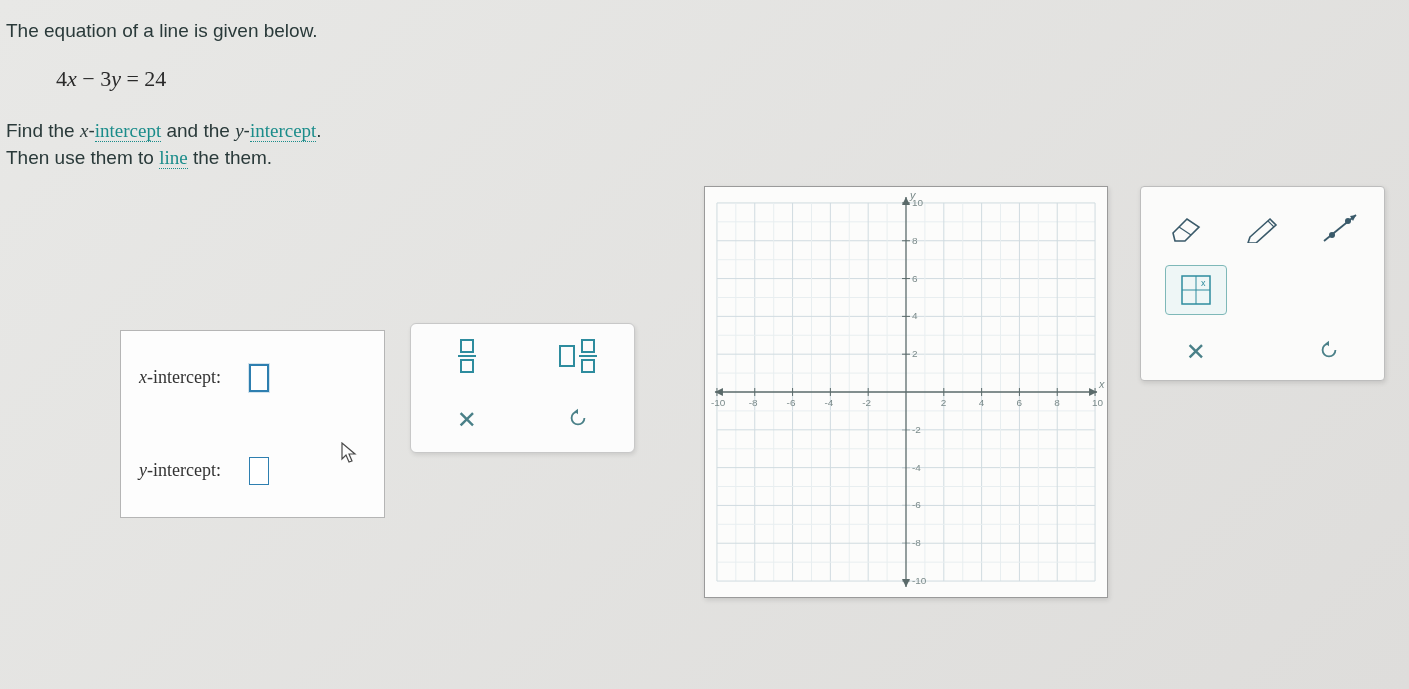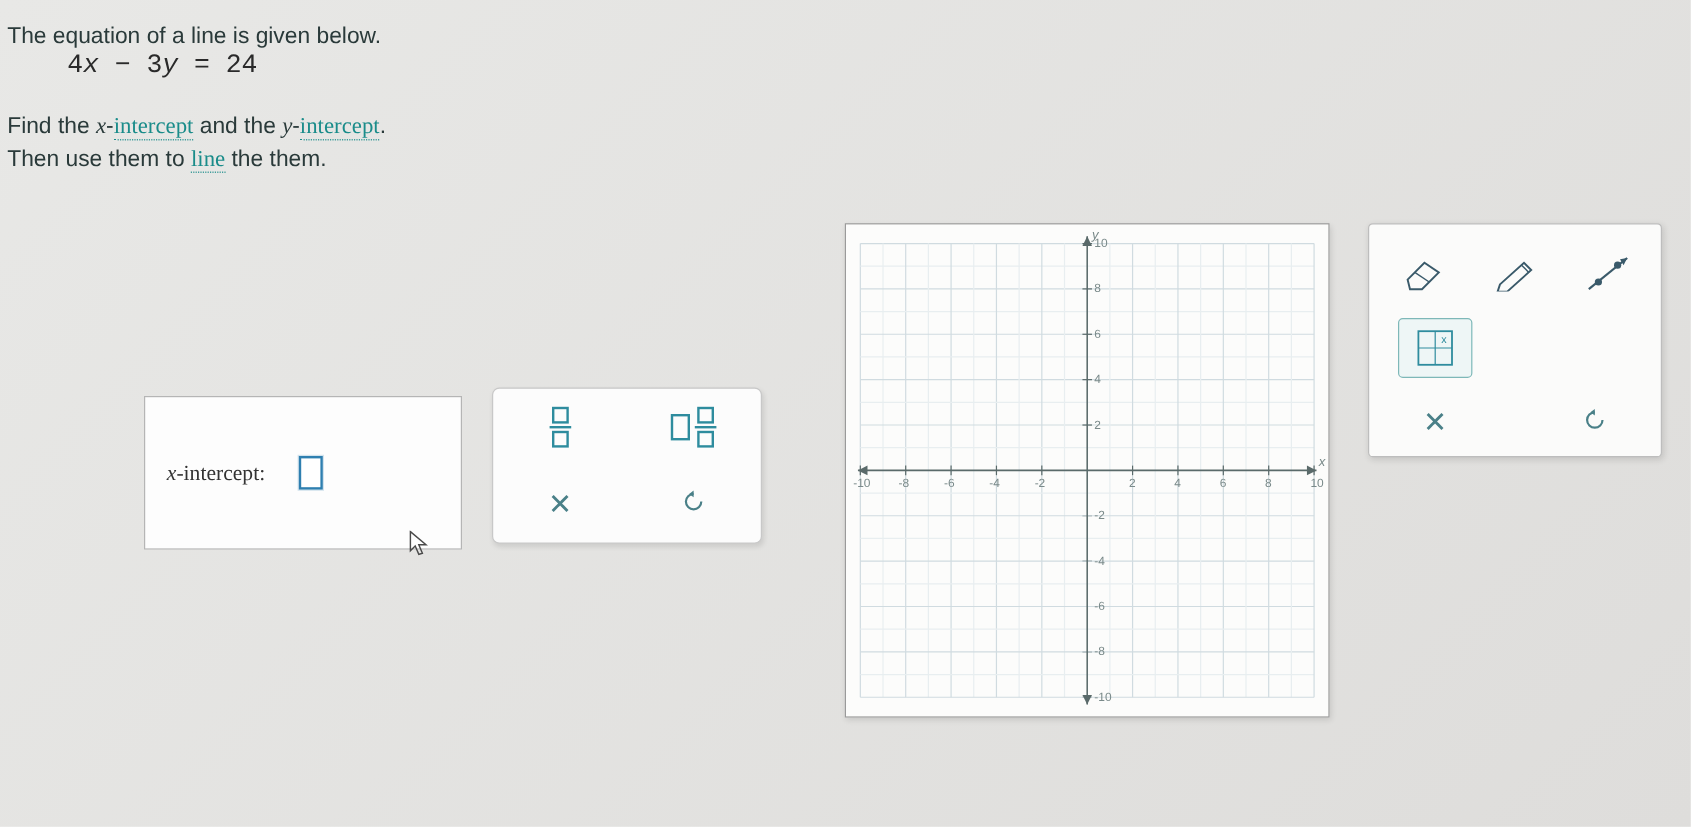--- a/index.html
+++ b/index.html
@@ -9,31 +9,31 @@
     background: linear-gradient(135deg, #e8e8e6 0%, #dedddb 100%);
     font-family: "Segoe UI", Arial, sans-serif;
     color: #333;
     overflow: hidden;
     position: relative;
   }
   .problem-area {
     padding: 20px 10px 10px 6px;
   }
   .prompt-line { color: #2a3a3a; font-size: 19px; }
-  .equation { font-family: Liberation Mono, monospace; font-size: 22px; margin-left: 50px; margin-bottom: 26px; font-style: italic; color: #2a2a2a; }
+  .equation { font-family: Liberation Serif, serif; font-size: 22px; margin-left: 50px; margin-bottom: 26px; font-style: italic; color: #2a2a2a; margin-top: 24px; }
   .equation .num { font-style: normal; }
   .find-line { color: #2a3a3a; font-size: 19px; line-height: 1.4; }
   .term { color: #1a8c8a; border-bottom: 1px dotted #1a8c8a; cursor: pointer; font-family: Liberation Serif, serif; }
 
   .answer-box {
     position: absolute;
     left: 120px;
     top: 330px;
     width: 265px;
-    height: 128px;
+    height: 188px;
     background: #fdfdfd;
     border: 1px solid #b5b5b5;
     display: flex;
     flex-direction: column;
   }
   .answer-row {
     flex: 1;
     display: flex;
     align-items: center;
     padding-left: 18px;
@@ -120,20 +120,24 @@
   <div class="find-line">
     <span>Find the </span><span style="font-style:italic;font-family:'Times New Roman'">x</span>-<span class="term">intercept</span><span> and the </span><span style="font-style:italic;font-family:'Times New Roman'">y</span>-<span class="term">intercept</span><span>.</span><br>
     <span>Then use them to </span><span class="term">line</span><span> the them.</span>
   </div>
 </div>
 
 <div class="answer-box">
   <div class="answer-row">
     <span class="intercept-label"><span class="v">x</span><span>-intercept:</span></span>
     <div class="input-slot active"></div>
+  </div>
+  <div class="answer-row">
+    <span class="intercept-label"><span class="v">y</span><span>-intercept:</span></span>
+    <div class="input-slot"></div>
   </div>
 </div>
 
 <svg class="cursor-arrow" viewBox="0 0 18 22">
   <path d="M2 1 L2 17 L6 13 L9 20 L12 19 L9 12 L15 12 Z" fill="none" stroke="#4a4a4a" stroke-width="1.2"></path>
 </svg>
 
 <div class="tool-panel">
   <div class="tool-btn" title="fraction">
     <div class="frac-icon">

